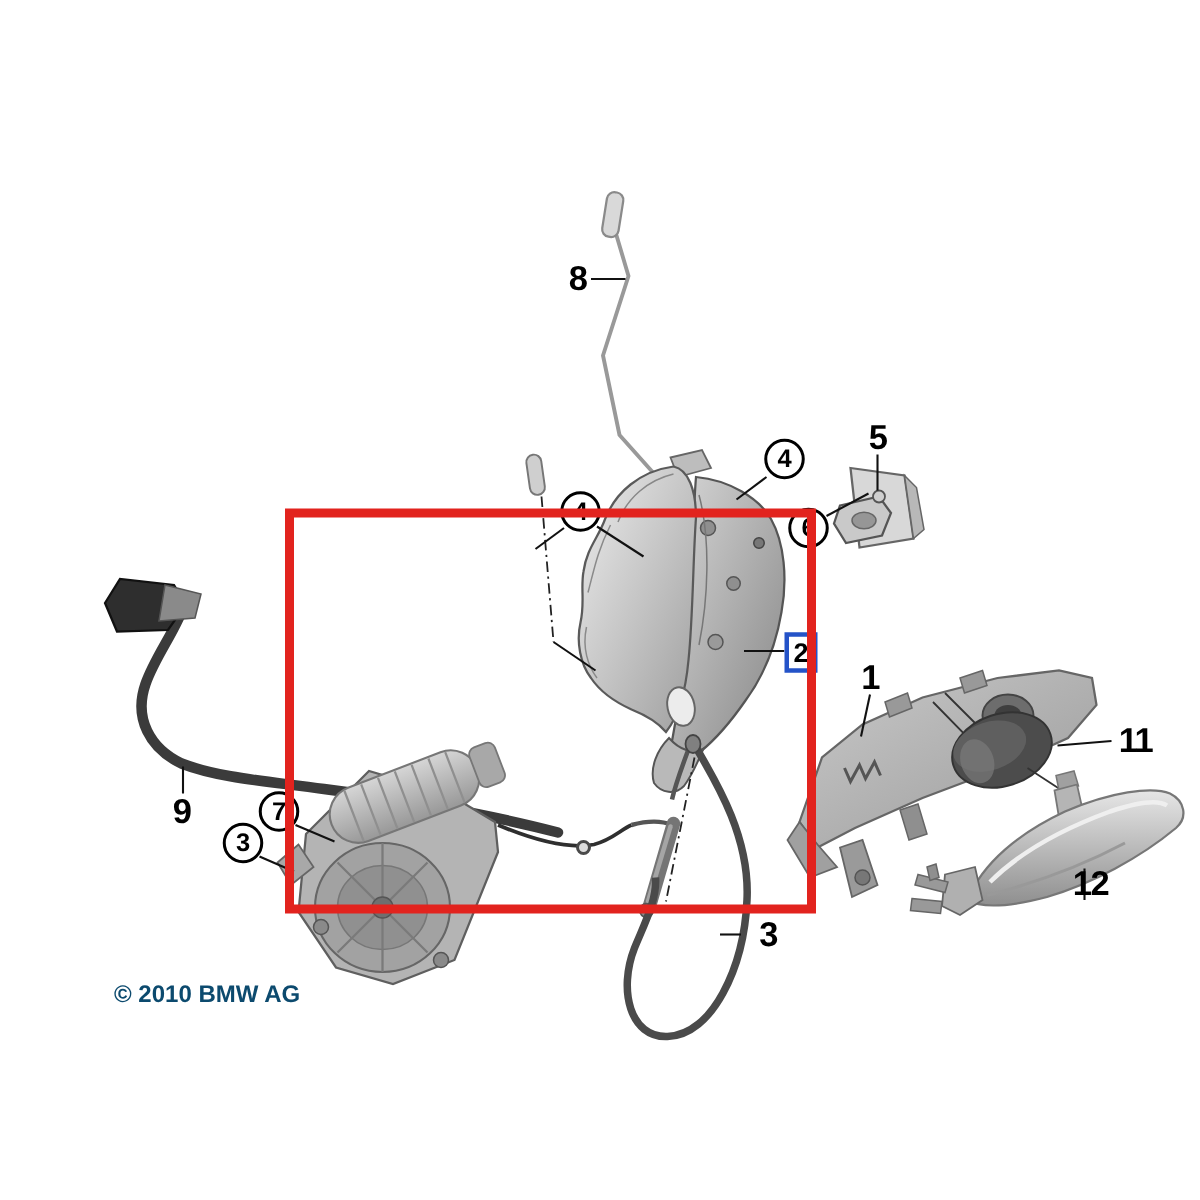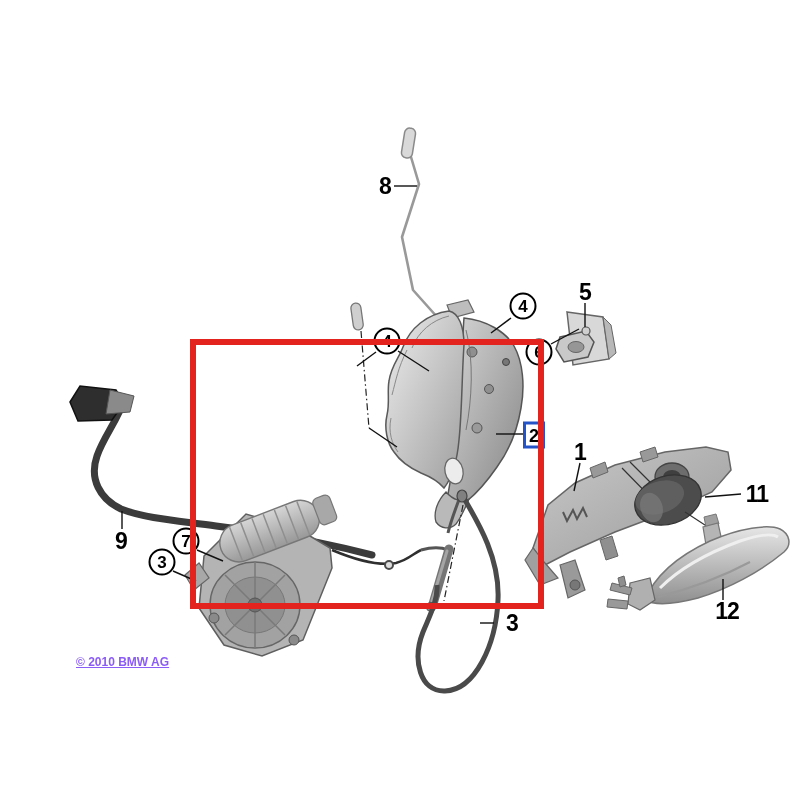--- a/index.html
+++ b/index.html
@@ -45,21 +45,21 @@
     position: absolute;
     left: 190px; top: 339px;
     width: 354px; height: 270px;
     border: 6px solid #e2231e;
     box-sizing: border-box;
     pointer-events: none;
   }
   .copyright {
     position: absolute;
     left: 76px; top: 655px;
-    font-size: 12px; font-weight: bold; color: #8b5cf6; text-decoration: underline;
+    font-size: 16px; font-weight: bold; color: #0c4a6e;
   }
 </style>
 </head>
 <body>
 
 <div class="stage">
 
   <svg width="800" height="800" viewBox="0 0 800 800">
     <defs>
       <linearGradient id="gCover" x1="0" y1="0" x2="1" y2="1">
@@ -220,19 +220,19 @@
   <div class="callout-circle" style="left:387px; top:341px;">4</div>
   <div class="callout-plain" style="left:585px; top:292px;">5</div>
   <div class="callout-circle" style="left:539px; top:352px;">6</div>
   <div class="callout-selected" style="left:534px; top:435px;">2</div>
   <div class="callout-plain" style="left:580px; top:452px;">1</div>
   <div class="callout-circle" style="left:186px; top:541px;">7</div>
   <div class="callout-circle" style="left:162px; top:562px;">3</div>
   <div class="callout-plain" style="left:121px; top:541px;">9</div>
   <div class="callout-plain" style="left:512px; top:623px;">3</div>
   <div class="callout-plain" style="left:757px; top:494px;">11</div>
-  <div class="callout-plain" style="left:727px; top:611px;">12</div>
+  <div class="callout-plain" style="left:727px; top:589px;">12</div>
 
   <div class="highlight-rect"></div>
 
   <div class="copyright">© 2010 BMW AG</div>
 
 </div>
 
 </body></html>

